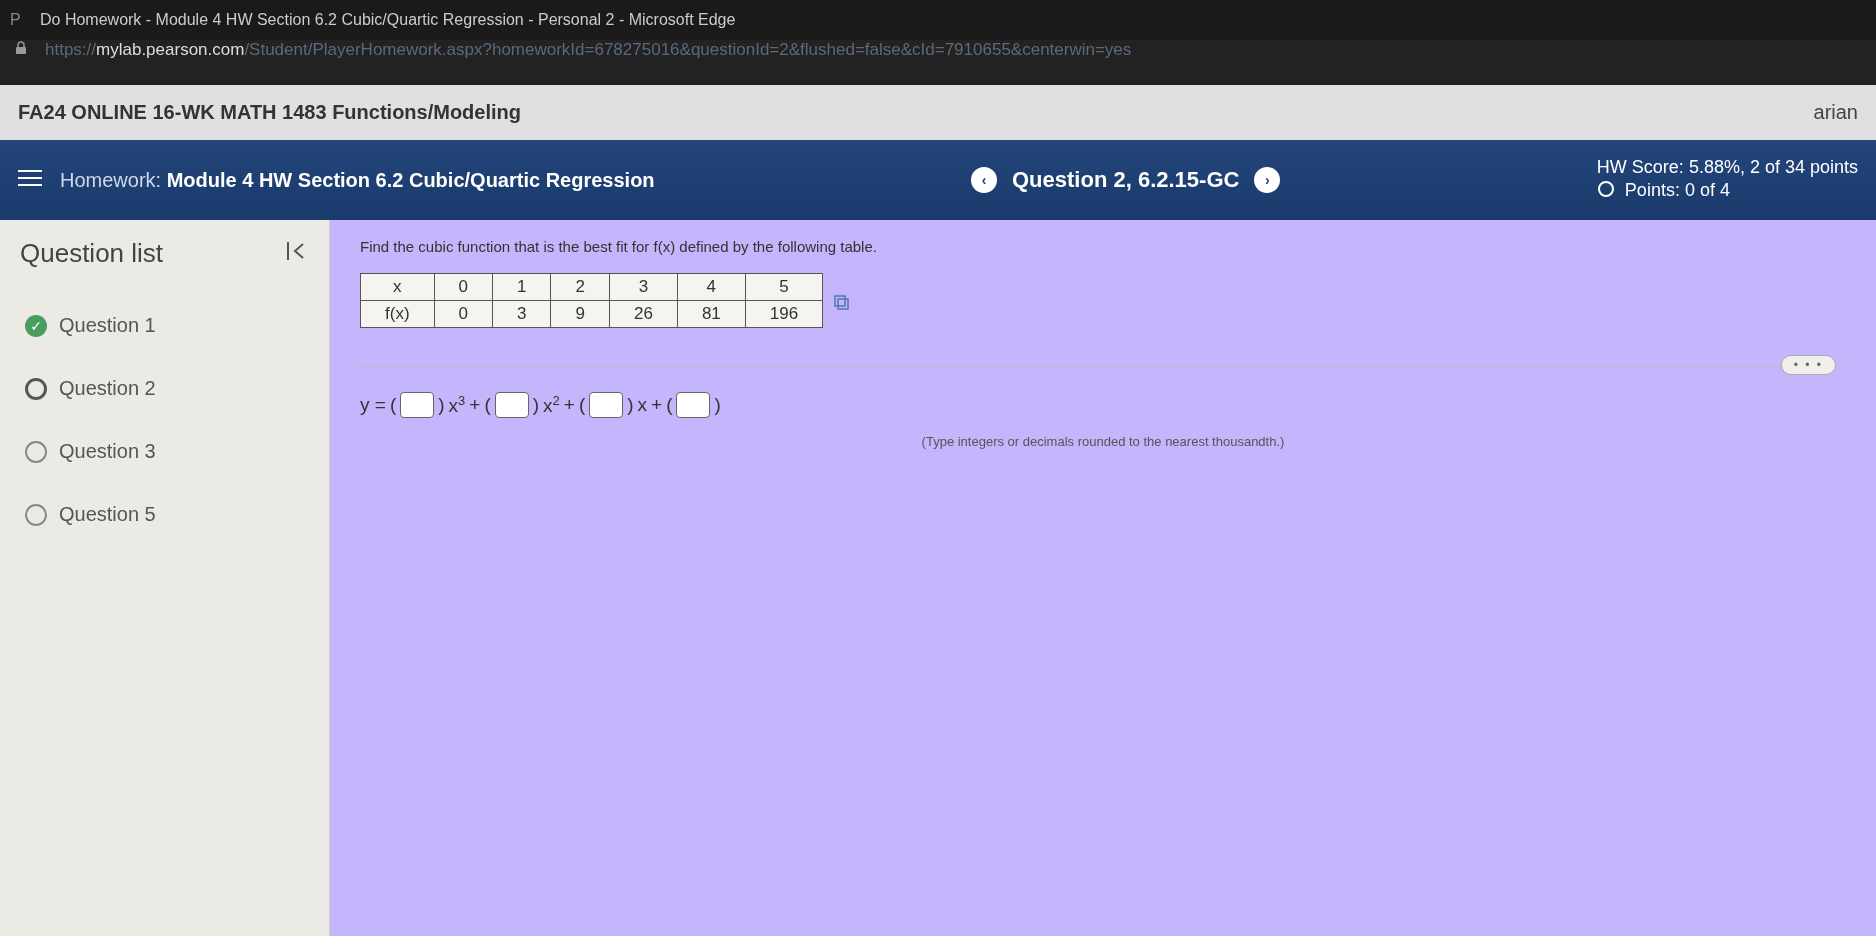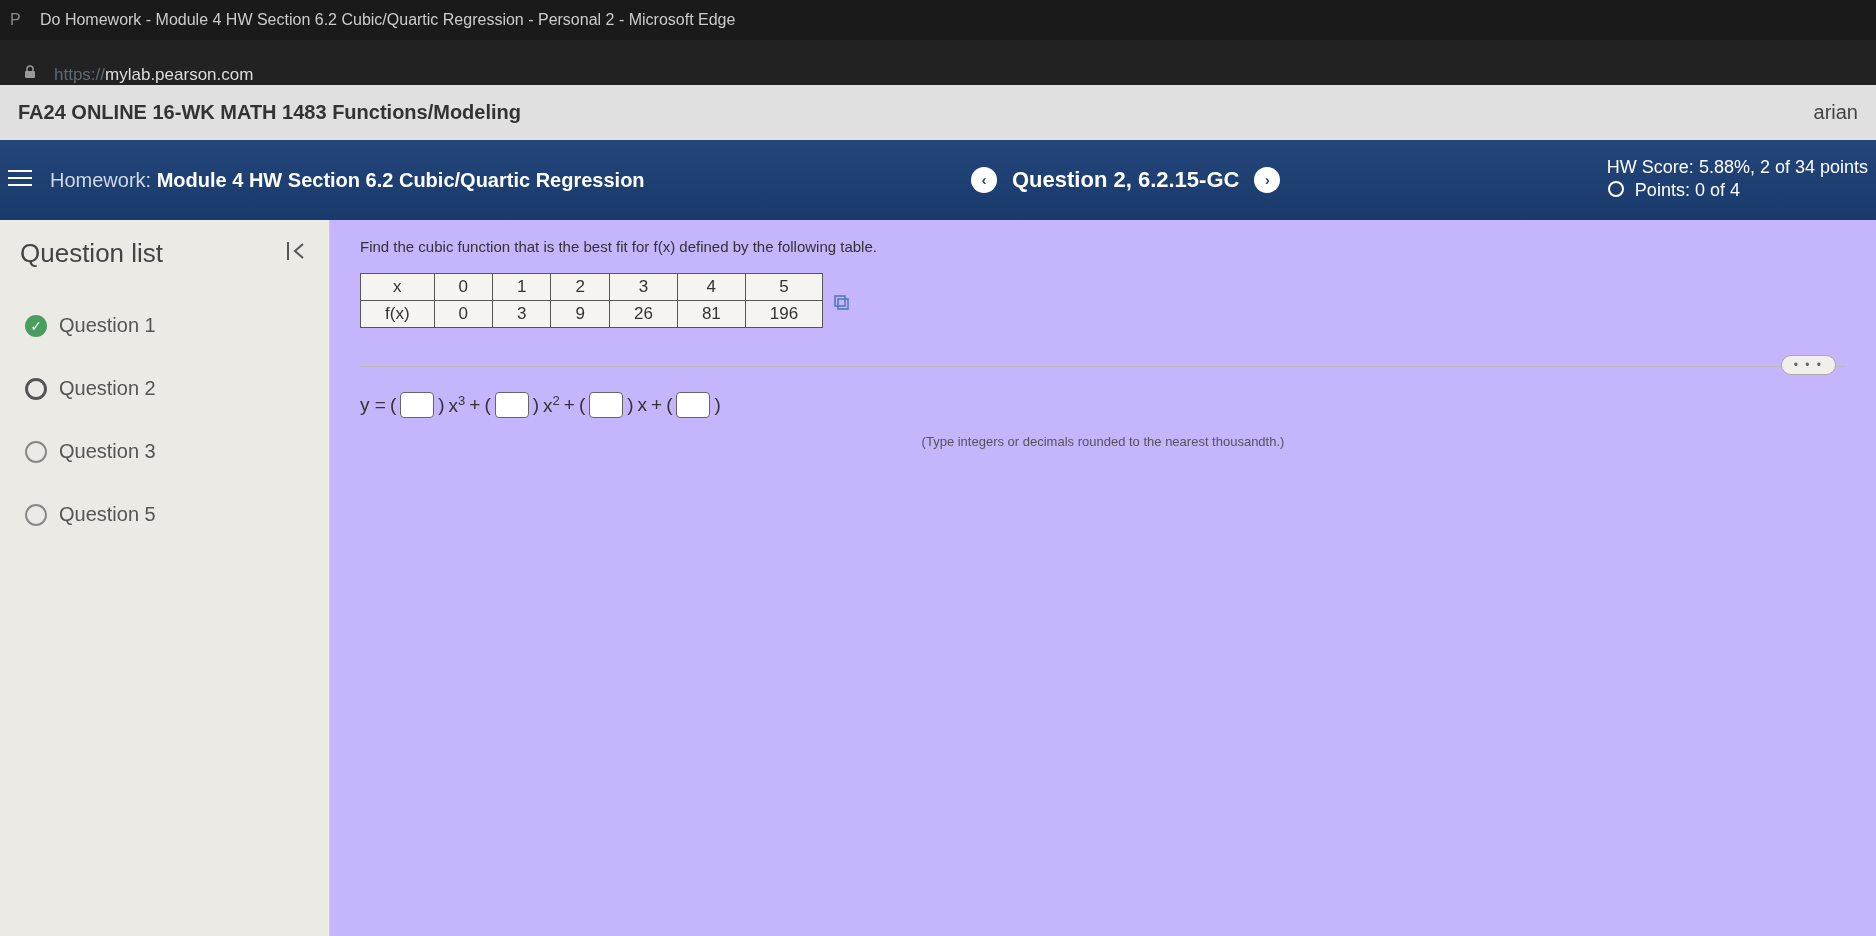--- a/index.html
+++ b/index.html
@@ -1,29 +1,29 @@
 <!DOCTYPE html>
 <html><head>
 <meta charset="utf-8">
 <style>
 * { margin: 0; padding: 0; box-sizing: border-box; font-family: Arial, Helvetica, sans-serif; }
 body { width: 1876px; height: 936px; background: #e8e8e8; overflow: hidden; }
 
 .titlebar { background: #1a1a1a; color: #ccc; height: 40px; display: flex; align-items: center; padding: 0 10px; font-size: 16px; }
 .titlebar .app-icon { width: 20px; margin-right: 10px; color: #888; }
 
-.urlbar { background: #222; color: #aaa; height: 45px; display: flex; align-items: flex-end; padding: 0 22px; font-size: 17px; }
+.urlbar { background: #222; color: #aaa; height: 45px; display: flex; align-items: flex-start; padding: 0 13px; font-size: 17px; }
 .urlbar .lock-icon { width: 20px; margin-right: 12px; color: #999; }
 .urlbar .domain { color: #ddd; }
 .urlbar .path { color: #5a6a7a; }
 
 .course-bar { background: #e0e0e0; height: 55px; display: flex; align-items: center; justify-content: space-between; padding: 8px 18px; font-size: 20px; color: #333; font-weight: bold; }
 .course-bar .user { font-weight: normal; color: #444; }
 
-.hw-header { background: linear-gradient(to bottom, #23457a, #1a3a6b); color: #fff; height: 80px; display: flex; align-items: center; padding: 0 8px; font-size: 20px; }
+.hw-header { background: linear-gradient(to bottom, #23457a, #1a3a6b); color: #fff; height: 80px; display: flex; align-items: center; padding: 0 18px; font-size: 20px; }
 .hw-header .menu-icon { margin-right: 18px; cursor: pointer; }
 .hw-header .title-block { flex: 0 0 auto; line-height: 1.2; }
 .hw-header .title-label { font-weight: normal; color: #d0d8e8; }
 .hw-header .title-main { font-weight: bold; }
 .hw-header .center { flex: 1; display: flex; align-items: center; justify-content: center; gap: 15px; }
 .hw-header .nav-btn { background: #fff; color: #23457a; border-radius: 50%; width: 26px; height: 26px; display: flex; align-items: center; justify-content: center; font-weight: bold; font-size: 14px; cursor: pointer; }
 .hw-header .qnum { font-weight: bold; font-size: 22px; text-align: center; }
 .hw-header .score-block { text-align: left; font-size: 18px; line-height: 1.3; }
 .hw-header .score-block .lbl { font-weight: normal; }
 .hw-header .circle-icon { display: inline-block; vertical-align: middle; margin-right: 5px; }
@@ -66,20 +66,21 @@
 
 <div class="urlbar">
   <span class="lock-icon">
     <svg width="16" height="16" viewBox="0 0 16 16" fill="currentColor">
         <rect x="3" y="7" width="10" height="7" rx="1"></rect>
         <path d="M5 7V5a3 3 0 016 0v2" fill="none" stroke="currentColor" stroke-width="1.5"></path>
       </svg>
   </span>
   <span style="color:#5a6a7a">https://</span>
   <span class="domain">mylab.pearson.com</span>
+  <span class="path">/Student/PlayerHomework.aspx?homeworkId=678275016&amp;questionId=2&amp;flushed=false&amp;cId=7910655&amp;centerwin=yes</span>
 </div>
 
 <div class="course-bar">
   <span>FA24 ONLINE 16-WK MATH 1483 Functions/Modeling</span>
   <span class="user">arian</span>
 </div>
 
 <div class="hw-header">
   <span class="menu-icon">
     <svg width="24" height="20" viewBox="0 0 24 20" stroke="#fff" stroke-width="2">

